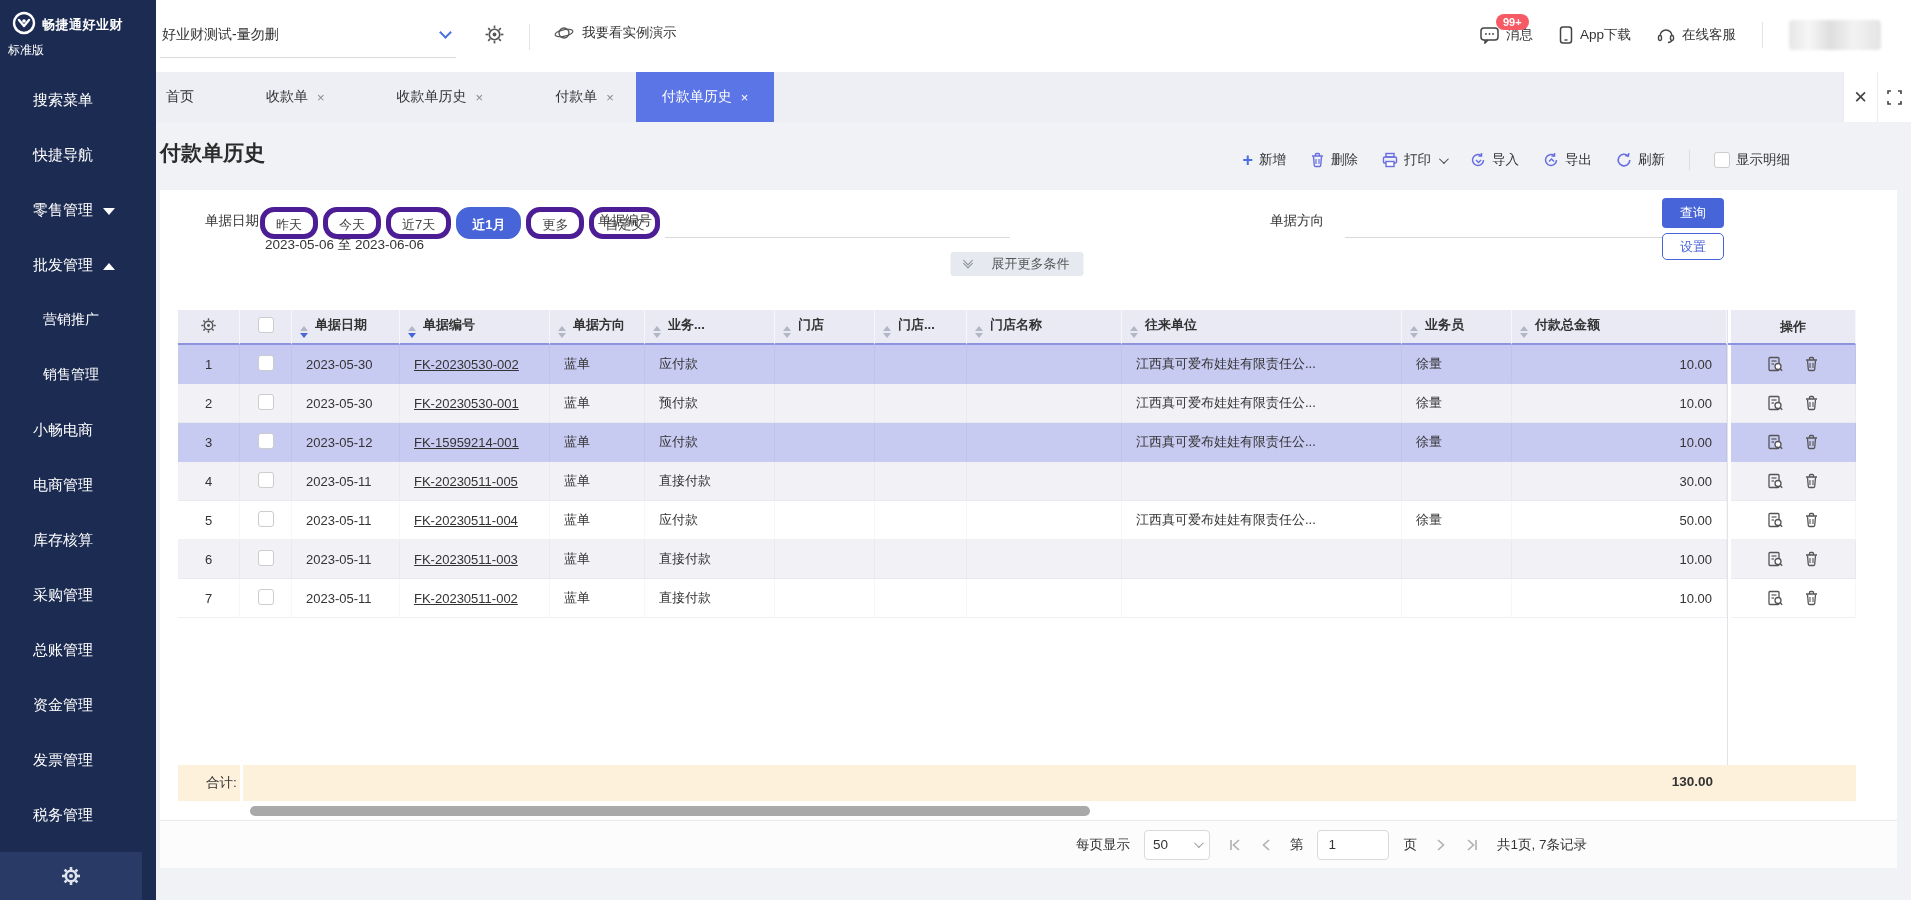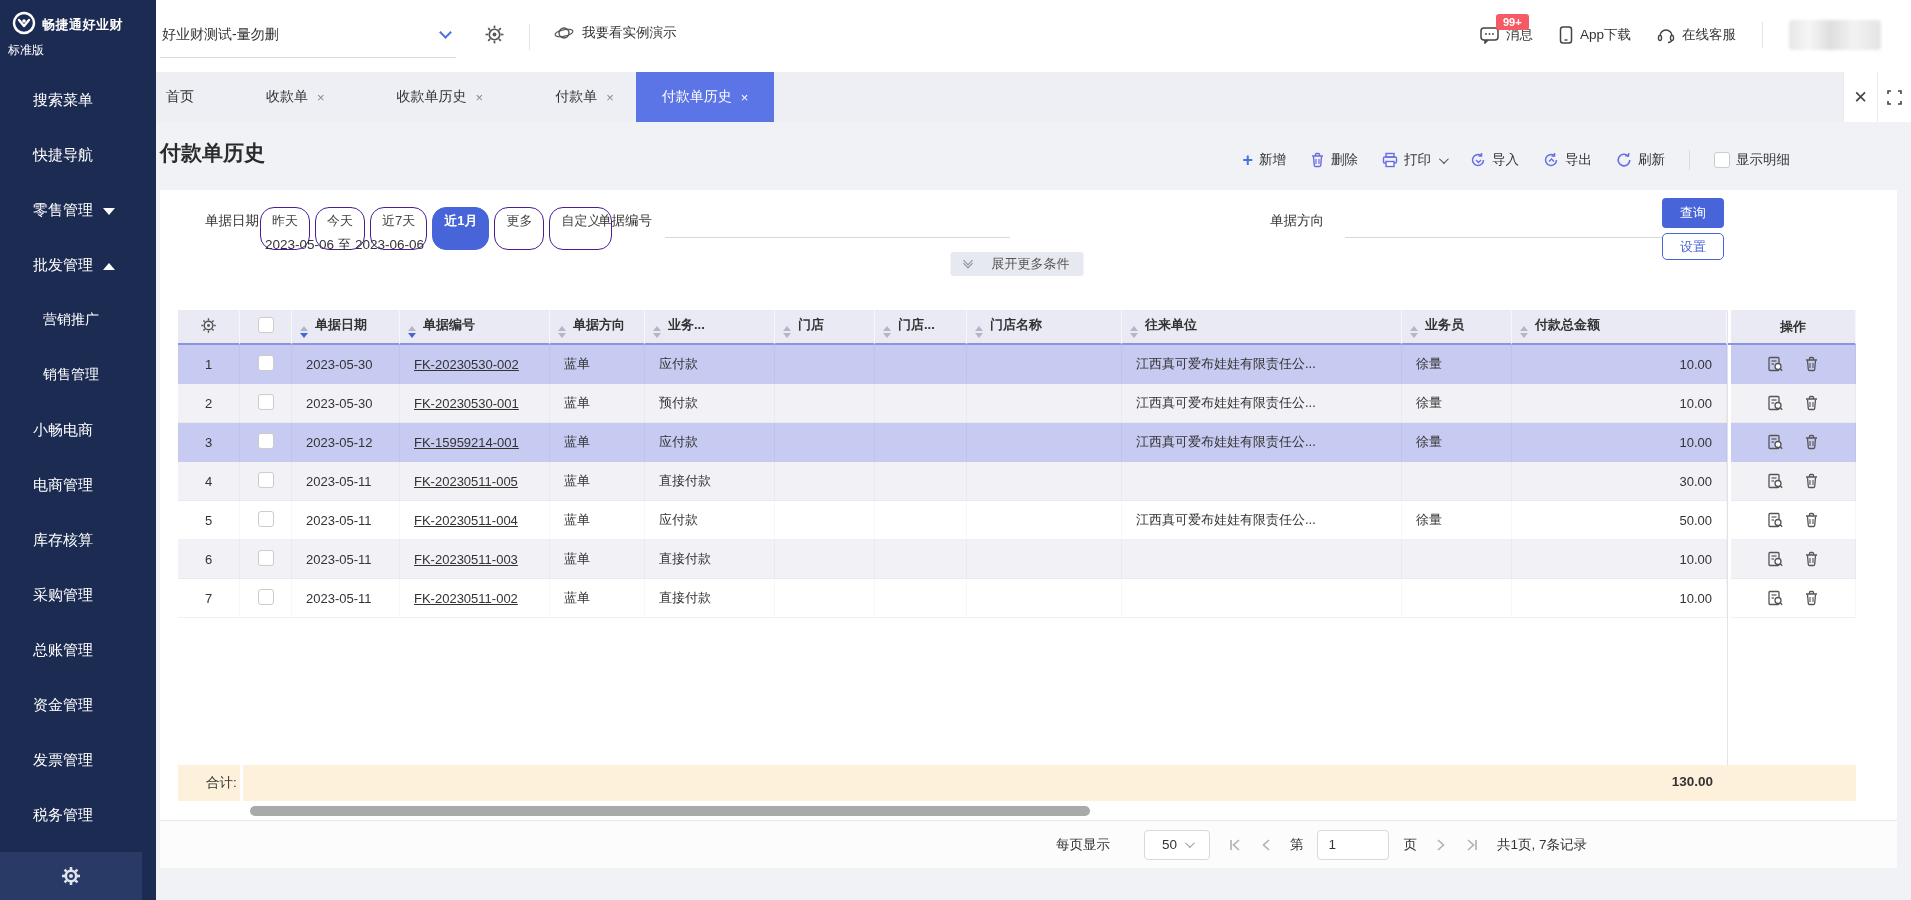--- a/index.html
+++ b/index.html
@@ -24,21 +24,21 @@
   .topbar { position:absolute; left:142px; top:0; width:1769px; height:72px; background:#fff; }
   .org-select { position:absolute; left:18px; top:16px; width:296px; height:42px; border-bottom:1px solid #d9d9d9; cursor:pointer; }
   .org-select .txt { position:absolute; left:2px; top:10px; font-size:14px; color:#333; }
   .chev { display:inline-block; width:9px; height:9px; border-right:2px solid #4a6fe0; border-bottom:2px solid #4a6fe0; transform:rotate(45deg); }
   .org-select .chev { position:absolute; right:6px; top:12px; }
   .topbar-gear { position:absolute; left:342px; top:24px; cursor:pointer; }
   .topbar-div { position:absolute; left:387px; top:24px; width:1px; height:26px; background:#e3e3e3; }
   .demo-link { position:absolute; left:412px; top:24px; display:flex; align-items:center; gap:8px; font-size:13.5px; color:#333; cursor:pointer; }
   .topbar-right { position:absolute; right:30px; top:20px; display:flex; align-items:center; gap:26px; }
   .tb-item { display:flex; align-items:center; gap:7px; font-size:13.5px; color:#333; cursor:pointer; position:relative; }
-  .badge { position:absolute; top:-12px; left:16px; background:#f65b65; color:#fff; font-size:11px; font-weight:bold; padding:2px 7px; border-radius:3px; white-space:nowrap; }
+  .badge { position:absolute; top:-12px; left:16px; background:#f65b65; color:#fff; font-size:11px; font-weight:bold; padding:2px 7px; border-radius:8px; white-space:nowrap; }
   .tb-div { width:1px; height:26px; background:#e3e3e3; }
   .user-blur { width:92px; height:30px; border-radius:4px; background:linear-gradient(90deg,#e6e6e6 0%,#f6f6f6 22%,#dedede 45%,#f2f2f2 70%,#e4e4e4 100%); filter:blur(1.5px); }
 
   
   .tabbar { position:absolute; left:142px; top:72px; width:1769px; height:50px; background:#edeff4; display:flex; align-items:stretch; }
   .tab { display:flex; align-items:center; gap:9px; font-size:14px; color:#333; padding:0 6px; margin-left:60px; cursor:pointer; white-space:nowrap; }
   .tab:first-child { margin-left:18px; }
   .tab .x { font-size:13px; color:#888; }
   .tab.active { background:#5b74e6; color:#fff; padding:0 26px; margin-left:16px; }
   .tab.active .x { color:#fff; }
@@ -54,21 +54,21 @@
   .tool-btn .chev { border-color:#444; width:7px; height:7px; border-width:1.5px; margin-left:2px; transform:rotate(45deg) translateY(-2px); }
   .tool-div { width:1px; height:20px; background:#dcdcdc; }
   .cbox { width:16px; height:16px; background:#fff; border:1px solid #ccc; border-radius:3px; display:inline-block; }
 
   
   .panel { position:absolute; left:18px; top:68px; width:1737px; height:678px; background:#fff; }
 
   
   .f-label { position:absolute; font-size:13.5px; color:#333; top:22px; }
   .pills { position:absolute; left:100px; top:17px; display:flex; gap:5px; }
-  .pill { height:43px; line-height:25px; padding:0 11px; border:1px solid #4c1d95; border-radius:14px; font-size:13px; color:#444; background:#fff; cursor:pointer; white-space:nowrap; }
+  .pill { height:32px; line-height:25px; padding:0 11px; border:5px solid #4c1d95; border-radius:14px; font-size:13px; color:#444; background:#fff; cursor:pointer; white-space:nowrap; }
   .pill.active { background:#4765d8; border-color:#4765d8; color:#fff; font-weight:bold; }
   .date-range { position:absolute; left:105px; top:46px; font-size:13.5px; color:#333; }
   .uline-input { position:absolute; top:16px; height:32px; border-bottom:1px solid #d9d9d9; cursor:text; }
   .uline-select { position:absolute; top:16px; height:32px; border-bottom:1px solid #d9d9d9; cursor:pointer; }
   .uline-select .chev { position:absolute; right:16px; top:10px; }
   .btn-search { position:absolute; left:1502px; top:8px; width:62px; height:30px; background:#4765d8; color:#fff; font-size:13px; border:none; border-radius:4px; cursor:pointer; }
   .btn-settings { position:absolute; left:1502px; top:43px; width:62px; height:27px; background:#fff; color:#4765d8; font-size:13px; border:1px solid #4765d8; border-radius:5px; cursor:pointer; }
   .expand-bar { position:absolute; left:857px; top:62px; transform:translateX(-50%); height:24px; background:#e6e9ef; border-radius:3px; padding:0 14px; display:flex; align-items:center; gap:20px; font-size:13px; color:#555; cursor:pointer; white-space:nowrap; }
   .dbl-chev { display:flex; flex-direction:column; gap:-2px; }
   .dbl-chev i { width:7px; height:7px; border-right:1.5px solid #8a8f99; border-bottom:1.5px solid #8a8f99; transform:rotate(45deg); margin-top:-4px; }
@@ -101,21 +101,21 @@
   .summary .gap { position:absolute; left:62px; top:0; width:3px; height:36px; background:#fff; }
   .summary .val { position:absolute; right:143px; top:9px; font-size:13.5px; font-weight:bold; color:#333; }
 
   
   .hscroll { position:absolute; left:18px; top:615px; width:1549px; height:12px; }
   .hthumb { position:absolute; left:72px; top:1px; width:840px; height:10px; background:#a9a9a9; border-radius:5px; cursor:grab; }
 
   
   .pager { position:absolute; left:0; right:0; bottom:0; height:48px; background:#fcfcfd; border-top:1px solid #e9e9ec; display:flex; align-items:center; justify-content:flex-end; padding-right:310px; gap:14px; font-size:13.5px; color:#333; }
   .pgbox { height:30px; border:1px solid #d9d9d9; border-radius:4px; background:#fff; display:flex; align-items:center; }
-  .pg-select { width:66px; padding:0 17px; justify-content:space-between; cursor:pointer;margin-left:20px; }
+  .pg-select { width:66px; padding:0 8px; justify-content:space-between; cursor:pointer; }
   .pg-select .chev { border-color:#9a9a9a; width:7px; height:7px; border-width:1.5px; transform:rotate(45deg) translateY(-2px); }
   .pg-input { width:72px; padding:0 10px; font-size:13.5px; color:#333; border:1px solid #d9d9d9; border-radius:4px; height:30px; }
   .pgnav { display:flex; align-items:center; gap:18px; margin:0 4px; }
   .pgnav svg { cursor:pointer; }
   .icon { display:inline-flex; }
 </style>
 </head>
 <body>
 
 <div class="stage">

